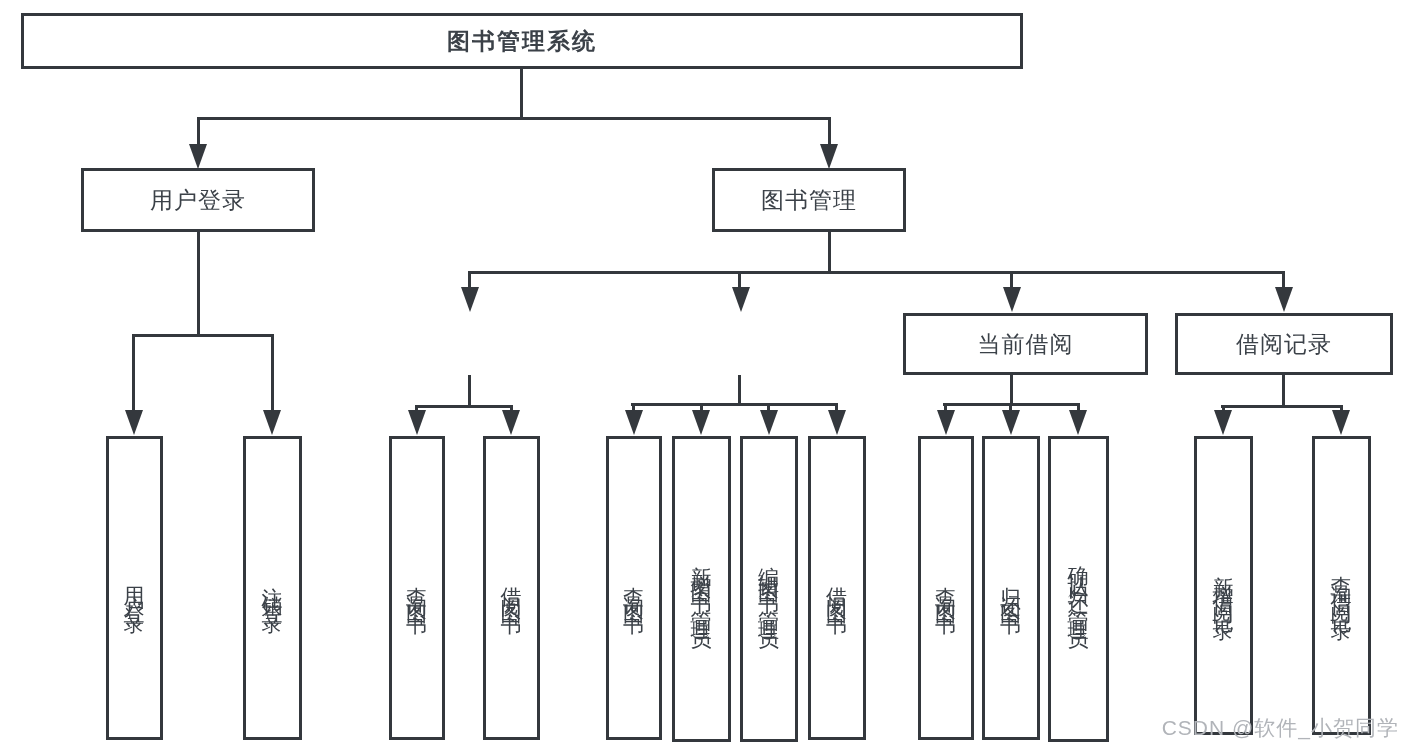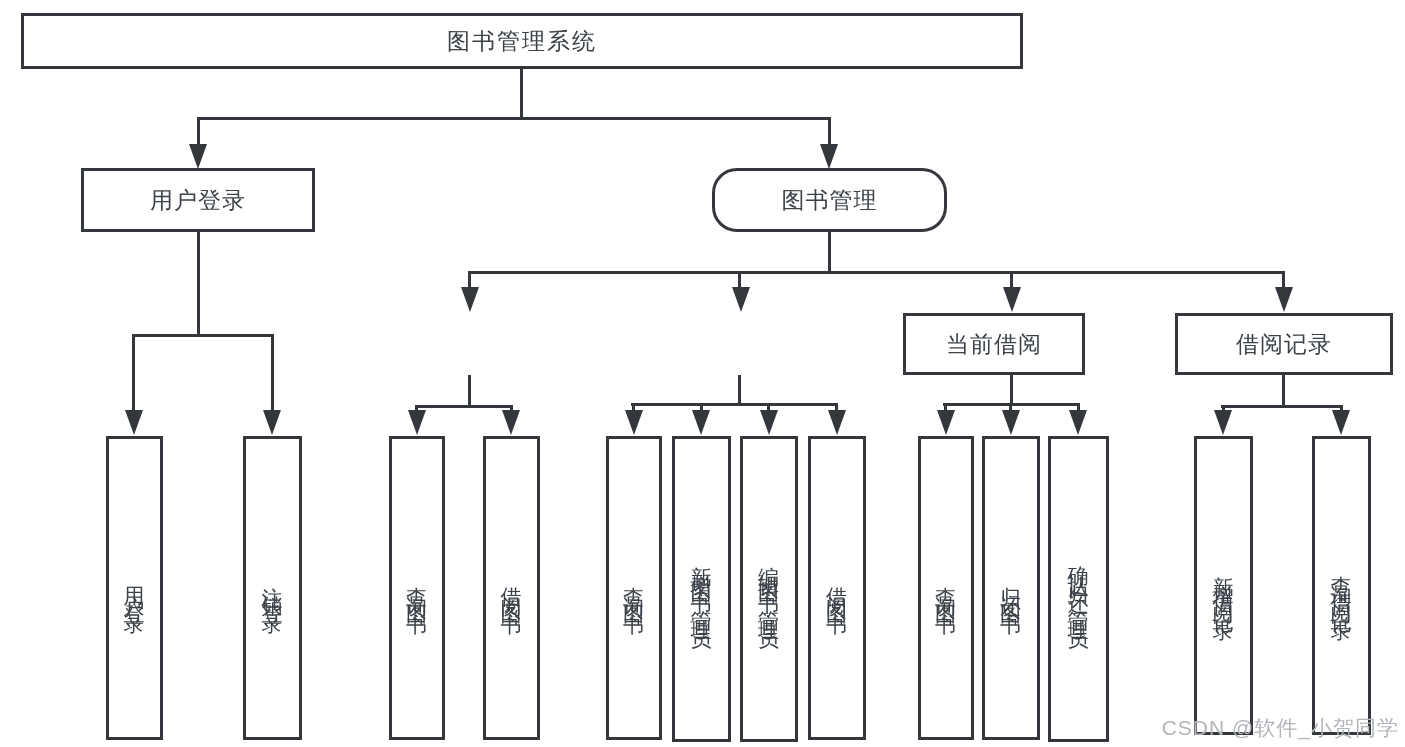--- a/index.html
+++ b/index.html
@@ -15,21 +15,21 @@
     position:absolute;
     box-sizing:border-box;
     border:3px solid #34383d;
     background:#ffffff;
     display:flex;
     align-items:center;
     justify-content:center;
     color:#3b4148;
   }
   .hnode{font-size:23px;letter-spacing:1px;}
-  .rootnode{font-size:23px;letter-spacing:2px;}
+  .rootnode{font-size:23px;letter-spacing:2px;font-weight:bold;}
   .leaf span{
     writing-mode:vertical-rl;
     text-orientation:mixed;
     font-size:21px;
     letter-spacing:9px;
     color:#3b4148;
     line-height:1;
   }
   .hline{position:absolute;height:3px;background:#34383d;}
   .vline{position:absolute;width:3px;background:#34383d;}
@@ -63,21 +63,21 @@
   <div class="vline" style="left:520px;top:69px;height:50px;"></div>
   <div class="hline" style="left:197px;top:117px;width:634px;"></div>
   <div class="vline" style="left:197px;top:119px;height:34px;"></div>
   <div class="vline" style="left:828px;top:119px;height:34px;"></div>
   <div class="arrow" style="left:189px;top:144px;"></div>
   <div class="arrow" style="left:820px;top:144px;"></div>
 
   <div class="box hnode" style="left:81px;top:168px;width:234px;height:64px;">
     <span>用户登录</span>
   </div>
-  <div class="box hnode" style="left:712px;top:168px;width:235px;height:64px;border-radius:25px;">
+  <div class="box hnode" style="left:712px;top:168px;width:194px;height:64px;">
     <span>图书管理</span>
   </div>
 
   <div class="vline" style="left:197px;top:232px;height:104px;"></div>
   <div class="hline" style="left:132px;top:334px;width:142px;"></div>
   <div class="vline" style="left:132px;top:336px;height:78px;"></div>
   <div class="vline" style="left:271px;top:336px;height:78px;"></div>
   <div class="arrow" style="left:125px;top:410px;"></div>
   <div class="arrow" style="left:263px;top:410px;"></div>
 
@@ -85,21 +85,21 @@
   <div class="hline" style="left:468px;top:271px;width:817px;"></div>
   <div class="vline" style="left:468px;top:273px;height:22px;"></div>
   <div class="vline" style="left:738px;top:273px;height:22px;"></div>
   <div class="vline" style="left:1010px;top:273px;height:22px;"></div>
   <div class="vline" style="left:1282px;top:273px;height:22px;"></div>
   <div class="arrow" style="left:461px;top:287px;"></div>
   <div class="arrow" style="left:732px;top:287px;"></div>
   <div class="arrow" style="left:1003px;top:287px;"></div>
   <div class="arrow" style="left:1275px;top:287px;"></div>
 
-  <div class="box hnode" style="left:903px;top:313px;width:182px;height:62px;">
+  <div class="box hnode" style="left:903px;top:313px;width:245px;height:62px;">
     <span>当前借阅</span>
   </div>
   <div class="box hnode" style="left:1175px;top:313px;width:218px;height:62px;">
     <span>借阅记录</span>
   </div>
 
   <div class="vline" style="left:468px;top:375px;height:32px;"></div>
   <div class="hline" style="left:415px;top:405px;width:98px;"></div>
   <div class="vline" style="left:415px;top:407px;height:8px;"></div>
   <div class="vline" style="left:510px;top:407px;height:8px;"></div>

